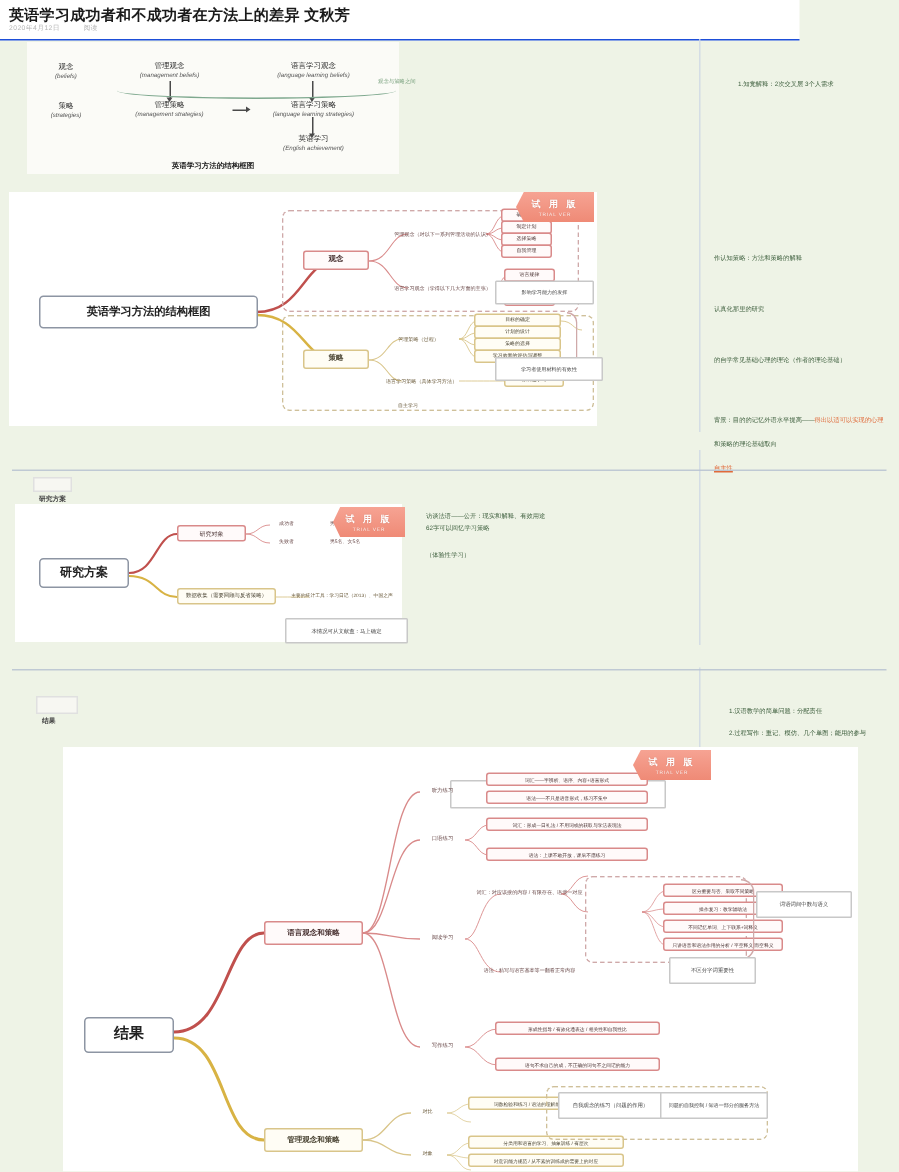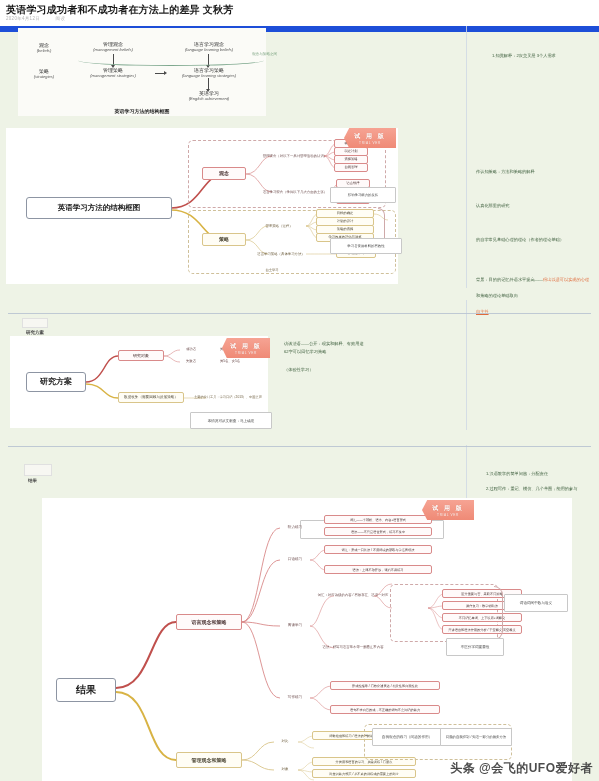--- a/index.html
+++ b/index.html
@@ -6,22 +6,22 @@
   body{
     width:599px;height:781px;overflow:hidden;
     background:#eef3e6;
     font-family:"Liberation Sans","DejaVu Sans",sans-serif;
     color:#333;
   }
   .page{position:relative;width:599px;height:781px;}
 
   
   .article-head{
-    position:absolute;left:0;top:0;width:599px;height:26px;
-    background:#ffffff;border-bottom:6px solid #1d4ed8;
+    position:absolute;left:0;top:0;width:533px;height:26px;
+    background:#ffffff;border-bottom:1px solid #1d4ed8;
   }
   .article-title{
     position:absolute;left:6px;top:3px;
     font-size:10px;font-weight:bold;color:#1a1a1a;letter-spacing:.2px;
     white-space:nowrap;
   }
   .article-meta{
     position:absolute;left:6px;top:16px;
     font-size:4.5px;color:#b4b4b4;letter-spacing:.3px;white-space:nowrap;
   }
@@ -379,15 +379,14 @@
   </div>
 
   <div class="ribbon" style="left:422px;top:500px;width:52px;">
     <span>试 用 版</span>
     <span class="sub">TRIAL VER</span>
   </div>
 
   <div class="note" style="left:486px;top:470px;width:112px;">1.汉语教学的简单问题：分配责任</div>
   <div class="note" style="left:486px;top:485px;width:112px;">2.过程写作：重记、模仿、几个单图；能用的参与</div>
 
-  <div class="watermark">头条 @会飞的UFO爱好者</div>
 
 </div>
 
 </body></html>

